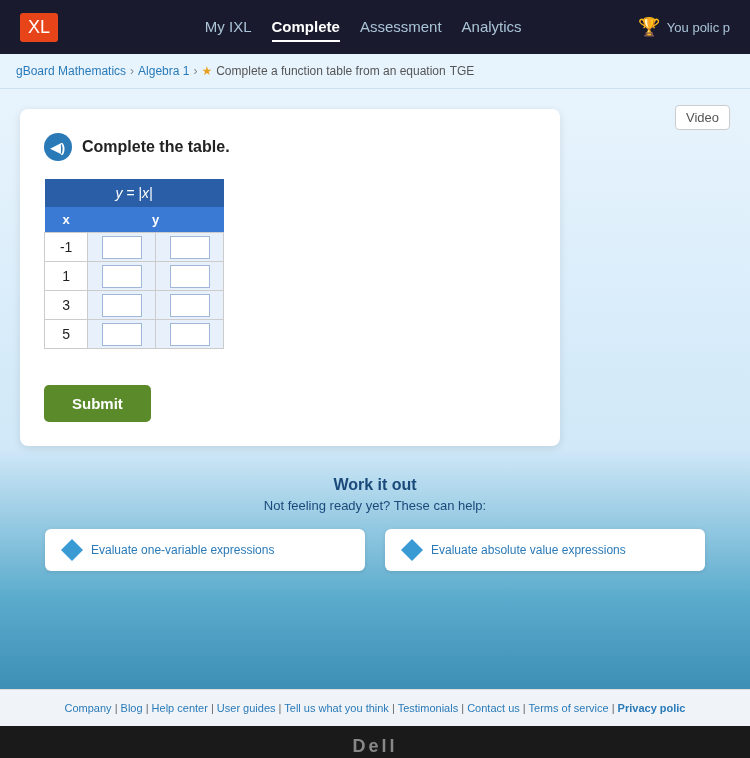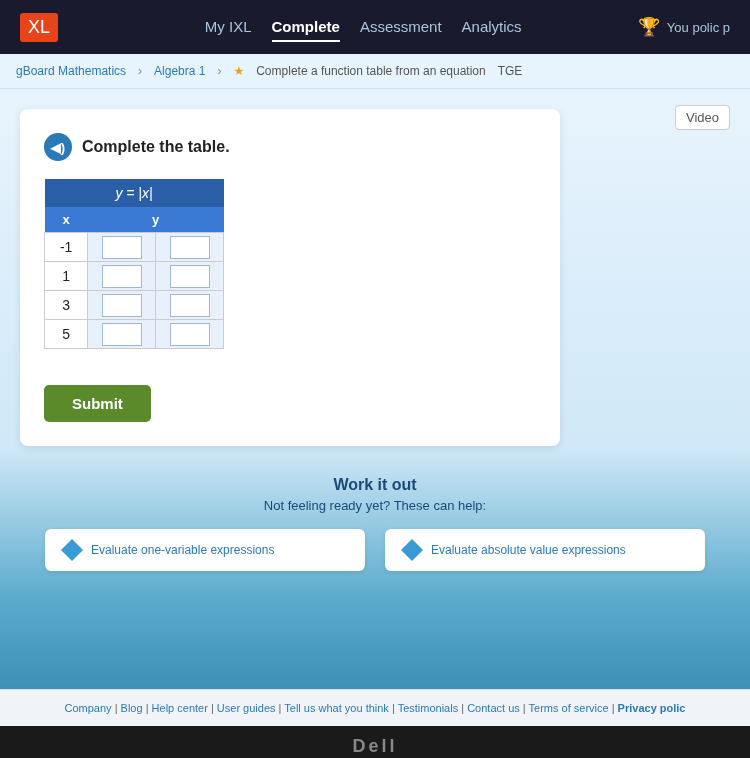--- a/index.html
+++ b/index.html
@@ -57,21 +57,21 @@
     }
 
     
     .breadcrumb-bar {
       background: #e8f4fd;
       padding: 10px 16px;
       font-size: 12px;
       color: #555;
       display: flex;
       align-items: center;
-      gap: 12px;
+      gap: 4px;
       border-bottom: 1px solid #cce0f0;
     }
     .breadcrumb-bar a { color: #2a7ab8; text-decoration: none; }
     .breadcrumb-bar .sep { color: #888; }
     .star-icon { color: #e8a020; }
 
     
     .main-area {
       background: linear-gradient(180deg, #e8f4fd 0%, #d0e8f8 60%, #5aabcc 85%, #3d8fb5 100%);
       min-height: 600px;

